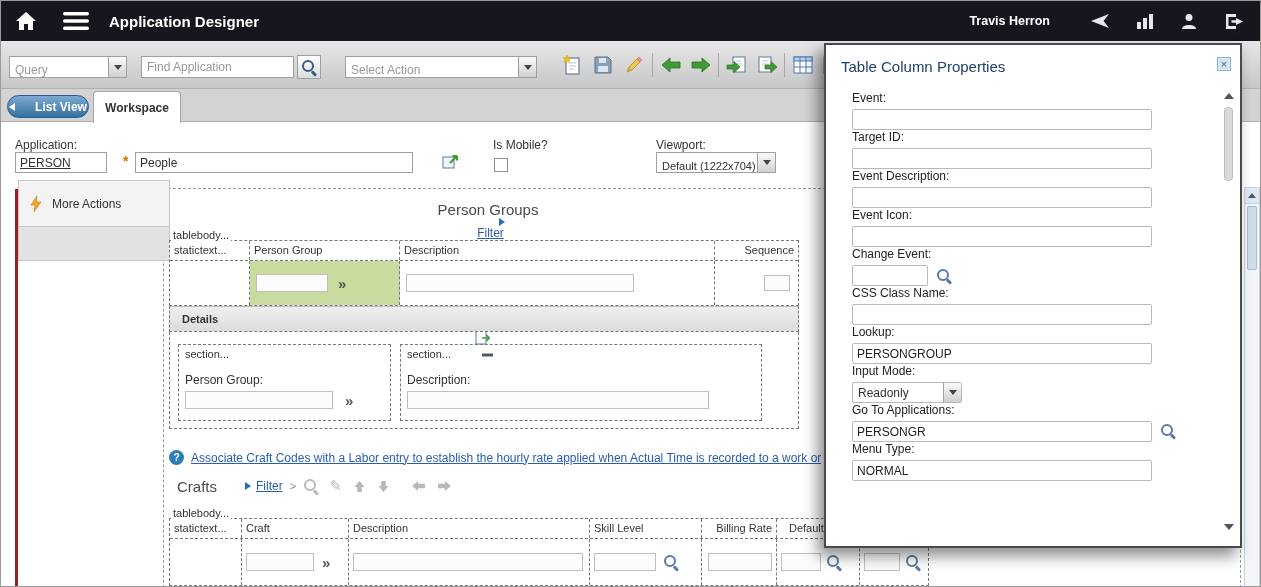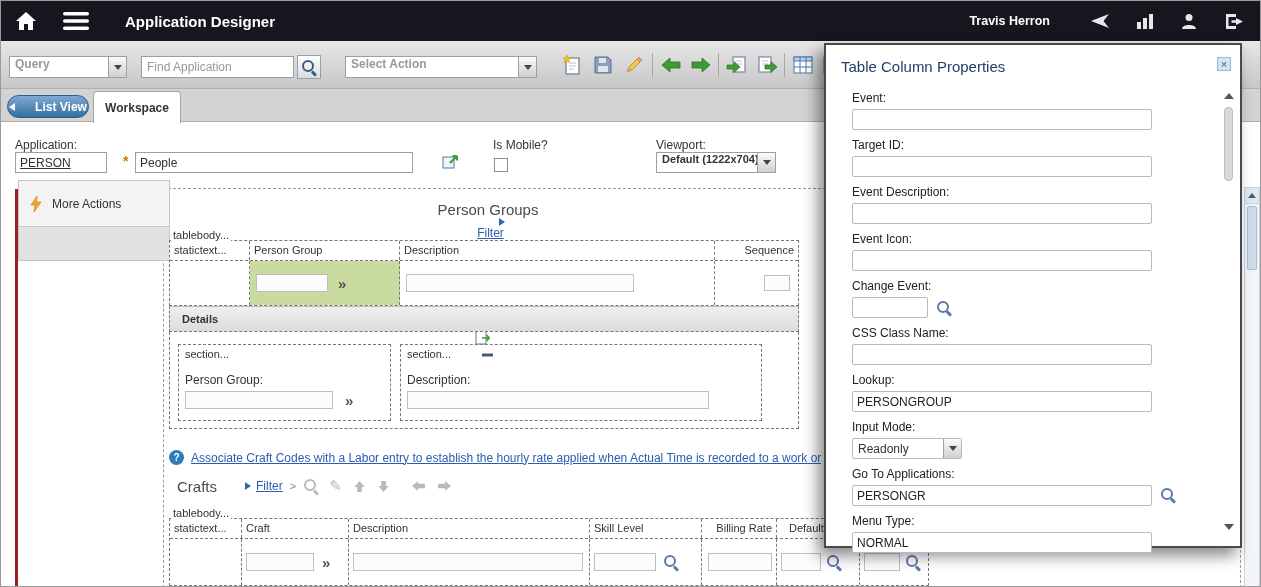--- a/index.html
+++ b/index.html
@@ -3,29 +3,29 @@
 <meta charset="utf-8">
 <style>
   * { margin:0; padding:0; box-sizing:border-box; }
   body { font-family:"Liberation Sans","DejaVu Sans",sans-serif; font-size:12px; color:#333; background:#e9e9e9; }
   #app { position:relative; width:1261px; height:587px; background:#fff; overflow:hidden; border:1px solid #9a9a9a; }
 
   
   .topbar { position:absolute; top:0; left:0; width:100%; height:40px; background:#16161e; display:flex; align-items:center; z-index:6; }
   .topbar .home { margin-left:14px; display:flex; }
   .topbar .burger { margin-left:26px; display:flex; }
-  .topbar .title { margin-left:36px; color:#fff; font-size:15px; font-weight:bold; }
+  .topbar .title { margin-left:20px; color:#fff; font-size:15px; font-weight:bold; }
   .topbar .spacer { flex:1; }
   .topbar .user { color:#fff; font-size:12.5px; font-weight:bold; margin-right:40px; }
   .topbar .tb-ico { margin-right:26px; display:flex; align-items:center; cursor:pointer; }
   .topbar .tb-ico.last { margin-right:16px; }
 
   
   .toolbar { position:absolute; top:40px; left:0; width:100%; height:48px; background:linear-gradient(#e7e7e7,#c7c7c7); border-bottom:1px solid #b0b0b0; z-index:1; }
-  .combo { position:absolute; display:flex; align-items:flex-start; background:#fff; border:1px solid #98a0a8; height:22px;font-weight:bold; }
+  .combo { position:absolute; display:flex; align-items:flex-end; background:#fff; border:1px solid #98a0a8; height:22px; }
   .combo-txt { flex:1; padding:0 5px; font-size:12px; color:#333; white-space:nowrap; overflow:hidden; }
   .combo-txt.ph { color:#999; }
   .combo-btn { width:18px; align-self:stretch; background:linear-gradient(#fafafa,#d0d0d0); border-left:1px solid #98a0a8; display:flex; align-items:center; justify-content:center; }
   .dd-arrow { width:0; height:0; border-left:4px solid transparent; border-right:4px solid transparent; border-top:5px solid #444; }
   .tb-input { position:absolute; height:22px; border:1px solid #98a0a8; padding:0 5px; font:inherit; font-size:12px; color:#333; background:#fff; }
   .tb-input::placeholder { color:#999; }
   .icon-btn { position:absolute; width:26px; height:26px; top:11px; display:flex; align-items:center; justify-content:center; cursor:pointer; }
   .tsep { position:absolute; top:12px; width:1px; height:24px; background:#a8a8a8; }
   .sq-btn { position:absolute; width:24px; height:24px; background:linear-gradient(#fdfdfd,#dcdcdc); border:1px solid #98a0a8; display:flex; align-items:center; justify-content:center; cursor:pointer; }
 
@@ -81,21 +81,21 @@
 
   .info-row { position:absolute; left:168px; top:448px; width:652px; height:17px; display:flex; align-items:center; gap:7px; overflow:hidden; white-space:nowrap; }
   .info-circle { flex:0 0 auto; width:15px; height:15px; border-radius:50%; background:#2e7cb8; color:#fff; font-size:10px; font-weight:bold; text-align:center; line-height:15px; }
   .info-link { font-size:12px; color:#2a5db0; text-decoration:underline; cursor:pointer; overflow:hidden; }
 
   
   .dialog { position:absolute; left:823px; top:42px; width:418px; height:505px; background:#fff; border:2px solid #4a4a4a; box-shadow:-6px 8px 14px rgba(0,0,0,0.45); z-index:10; }
   .dlg-title { position:absolute; left:15px; top:13px; font-size:15px; color:#21406b; }
   .dlg-close { position:absolute; right:9px; top:12px; width:14px; height:14px; background:#d3e4f2; border:1px solid #9ab4cc; color:#3c5d80; font-size:11px; line-height:12px; text-align:center; cursor:pointer; }
   .dlg-body { position:absolute; left:26px; top:46px; right:34px; bottom:6px; }
-  .dlg-field { margin-bottom:8px; }
+  .dlg-field { margin-bottom:0; }
   .dlg-lbl { font-size:12px; color:#222; margin-bottom:4px; white-space:nowrap; }
   .dlg-input { width:300px; height:21px; border:1px solid #b3bac2; border-radius:2px; background:#fff; font:inherit; font-size:12px; padding:0 4px; color:#222; }
   .dlg-input.small { width:76px; }
   .dlg-inline { display:flex; align-items:center; gap:9px; }
   .dlg-combo { width:110px; height:21px; display:flex; align-items:center; background:#fff; border:1px solid #b3bac2; border-radius:2px; }
   .dlg-scroll { position:absolute; right:5px; top:48px; bottom:16px; width:13px; display:flex; flex-direction:column; align-items:center; }
   .tri-up { width:0; height:0; border-left:5px solid transparent; border-right:5px solid transparent; border-bottom:6px solid #555; cursor:pointer; }
   .tri-down { width:0; height:0; border-left:5px solid transparent; border-right:5px solid transparent; border-top:6px solid #555; cursor:pointer; }
   .dlg-thumb { width:9px; height:74px; background:#dadada; border:1px solid #bdbdbd; border-radius:4px; margin-top:8px; }
   .dlg-track { flex:1; }

